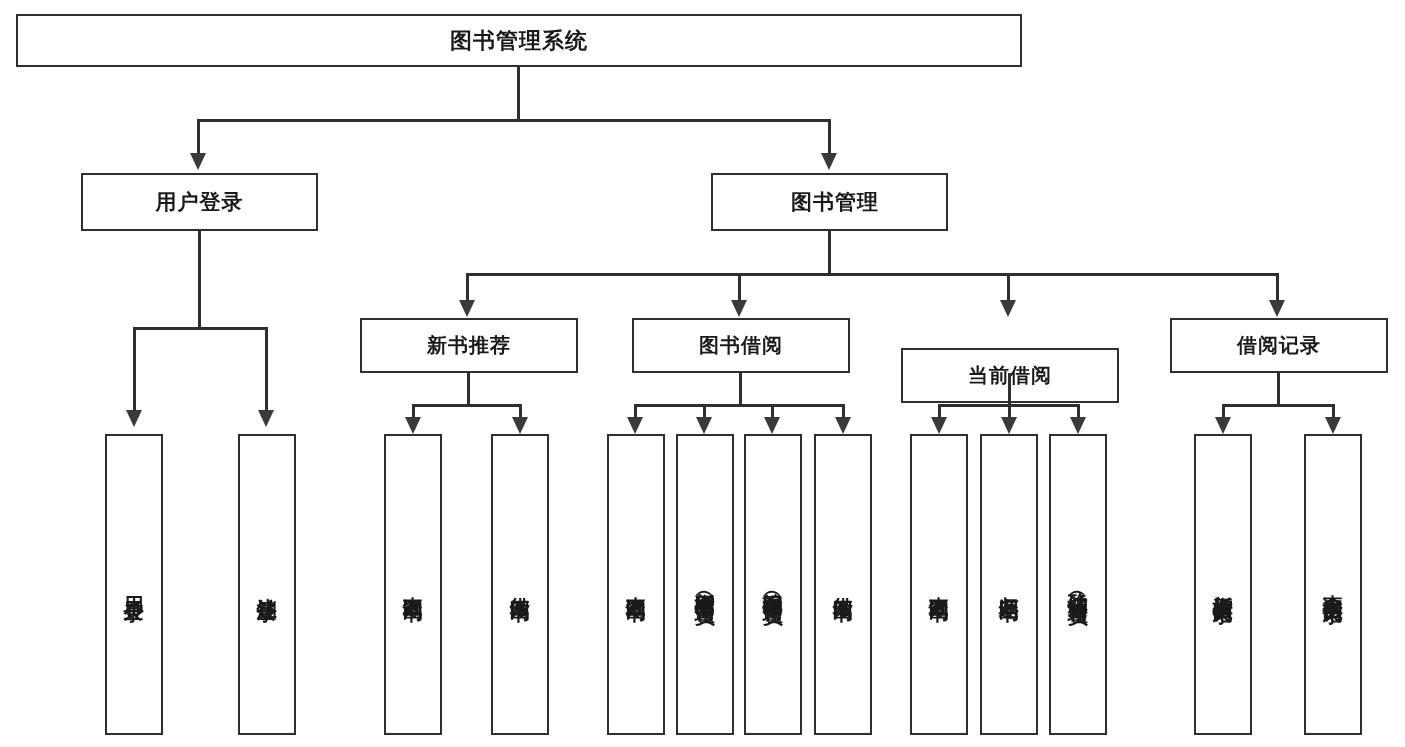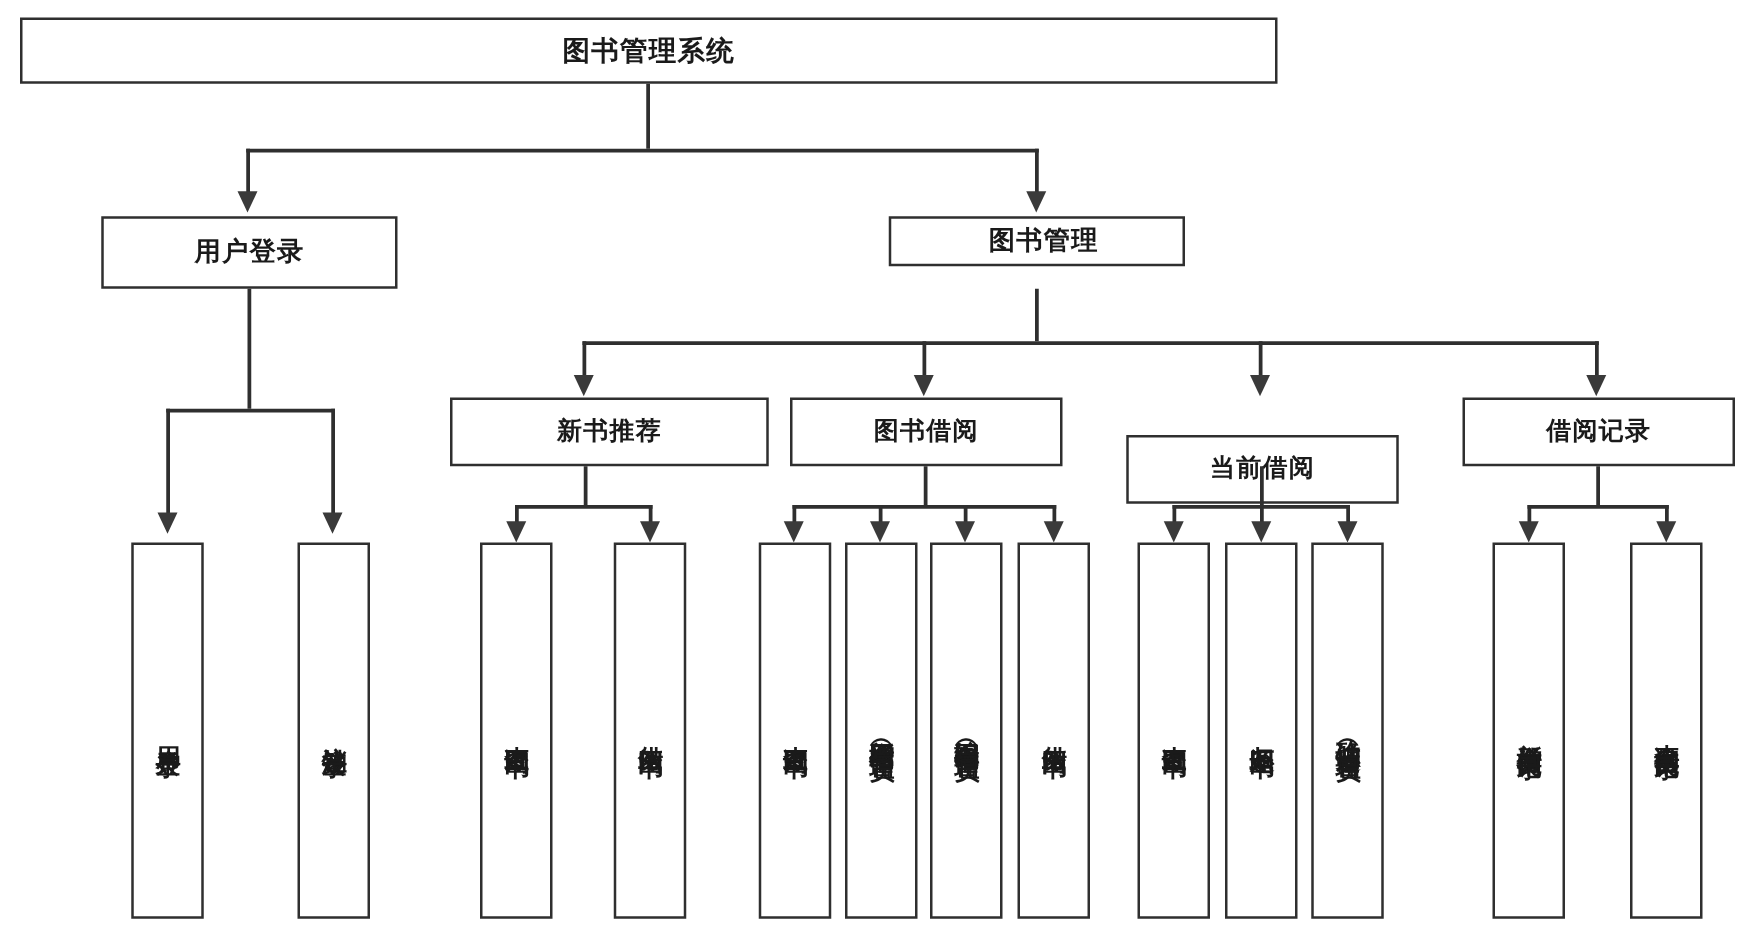--- a/index.html
+++ b/index.html
@@ -93,21 +93,21 @@
 
   <div class="vline" style="left:197px;top:119px;width:3px;height:37px;"></div>
   <div class="arrow" style="left:190px;top:153px;"></div>
   <div class="vline" style="left:828px;top:119px;width:3px;height:37px;"></div>
   <div class="arrow" style="left:821px;top:153px;"></div>
 
   <div class="node lvl2" style="left:81px;top:173px;width:237px;height:58px;">
     <span>用户登录</span>
   </div>
 
-  <div class="node lvl2" style="left:711px;top:173px;width:237px;height:40px;padding-left:11px;">
+  <div class="node lvl2" style="left:711px;top:173px;width:237px;height:58px;padding-left:11px;">
     <span>图书管理</span>
   </div>
 
   <div class="vline" style="left:198px;top:231px;width:3px;height:96px;"></div>
   <div class="hline" style="left:133px;top:327px;width:135px;height:3px;"></div>
   <div class="vline" style="left:133px;top:327px;width:3px;height:85px;"></div>
   <div class="arrow" style="left:126px;top:410px;"></div>
   <div class="vline" style="left:265px;top:327px;width:3px;height:85px;"></div>
   <div class="arrow" style="left:258px;top:410px;"></div>
 
@@ -115,21 +115,21 @@
   <div class="hline" style="left:466px;top:273px;width:813px;height:3px;"></div>
   <div class="vline" style="left:466px;top:273px;width:3px;height:30px;"></div>
   <div class="arrow" style="left:459px;top:300px;"></div>
   <div class="vline" style="left:738px;top:273px;width:3px;height:30px;"></div>
   <div class="arrow" style="left:731px;top:300px;"></div>
   <div class="vline" style="left:1007px;top:273px;width:3px;height:30px;"></div>
   <div class="arrow" style="left:1000px;top:300px;"></div>
   <div class="vline" style="left:1276px;top:273px;width:3px;height:30px;"></div>
   <div class="arrow" style="left:1269px;top:300px;"></div>
 
-  <div class="node lvl3" style="left:360px;top:318px;width:255px;height:55px;">
+  <div class="node lvl3" style="left:360px;top:318px;width:218px;height:55px;">
     <span>新书推荐</span>
   </div>
   <div class="node lvl3" style="left:632px;top:318px;width:218px;height:55px;">
     <span>图书借阅</span>
   </div>
   <div class="node lvl3" style="left:901px;top:318px;width:218px;height:55px;margin-top:30px;">
     <span>当前借阅</span>
   </div>
   <div class="node lvl3" style="left:1170px;top:318px;width:218px;height:55px;">
     <span>借阅记录</span>

